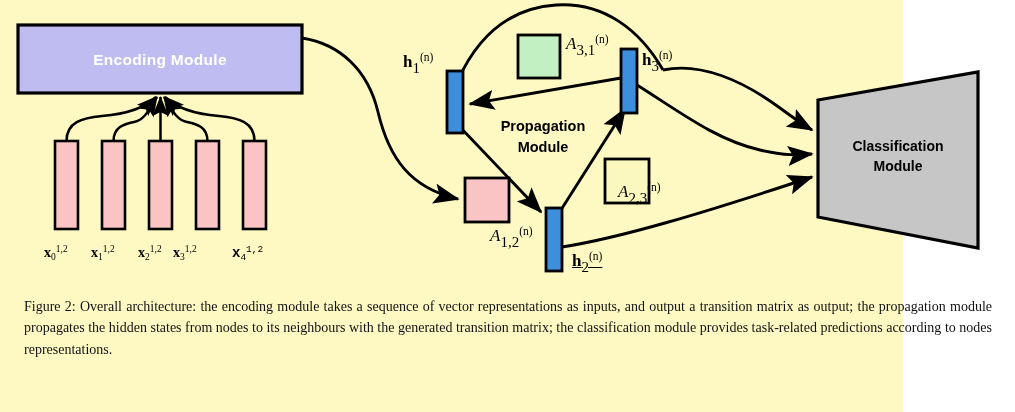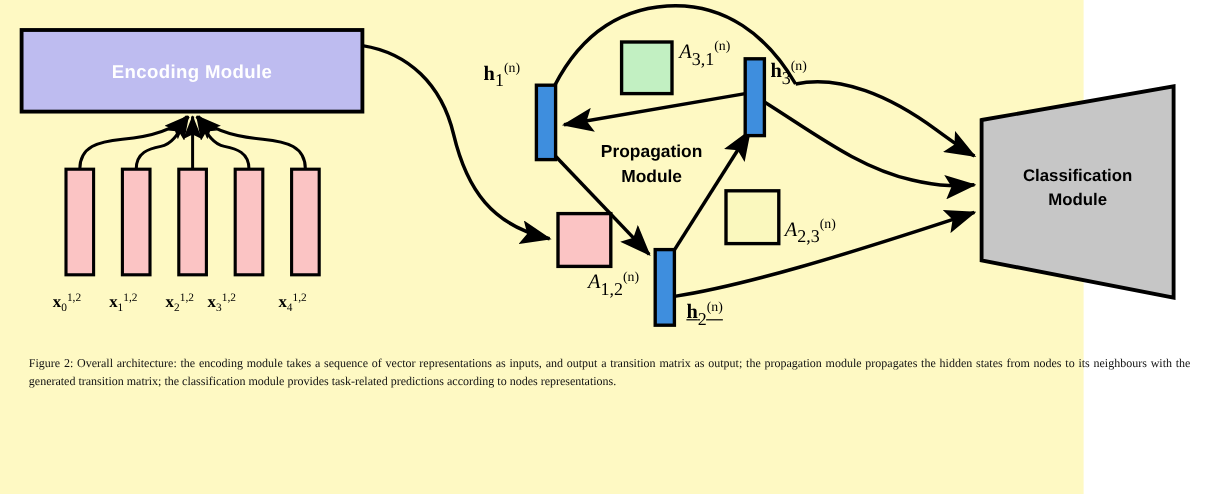--- a/index.html
+++ b/index.html
@@ -100,21 +100,21 @@
   .xlbl .xs { font-size: 9.5px; vertical-align: -0.35em; font-weight: normal; }
   .xlbl .xp { font-size: 9.5px; vertical-align: 0.5em; font-weight: normal; }
 
   
   #caption {
     position: absolute;
     left: 24px;
     top: 296px;
     width: 968px;
     font-family: "Liberation Serif", serif;
-    font-size: 10px;
+    font-size: 14px;
     line-height: 1.52;
     color: #111111;
     text-align: justify;
     text-justify: inter-word;
   }
   #caption .cap-head { }
 </style>
 </head>
 <body>
 
@@ -208,36 +208,36 @@
     </div>
 
     <div class="mathlbl" style="left:566px; top:34px;">
       <span class="mcal">A</span><span class="sub">3,1</span><span class="sup">(n)</span>
     </div>
 
     <div class="mathlbl" style="left:490px; top:226px;">
       <span class="mcal">A</span><span class="sub">1,2</span><span class="sup">(n)</span>
     </div>
 
-    <div class="mathlbl" style="left:654px; top:182px;">
+    <div class="mathlbl" style="left:618px; top:182px;">
       <span class="mcal">A</span><span class="sub">2,3</span><span class="sup">(n)</span>
     </div>
 
     <div class="xlbl" style="left:44px; top:244px; width:46px;">
       <span class="xv">x</span><span class="xs">0</span><span class="xp">1,2</span>
     </div>
     <div class="xlbl" style="left:91px; top:244px; width:46px;">
       <span class="xv">x</span><span class="xs">1</span><span class="xp">1,2</span>
     </div>
     <div class="xlbl" style="left:138px; top:244px; width:46px;">
       <span class="xv">x</span><span class="xs">2</span><span class="xp">1,2</span>
     </div>
     <div class="xlbl" style="left:173px; top:244px; width:46px;">
       <span class="xv">x</span><span class="xs">3</span><span class="xp">1,2</span>
     </div>
-    <div class="xlbl" style="left:232px; top:244px; width:46px;">
+    <div class="xlbl" style="left:232px; top:244px; width:46px;font-family:Liberation Mono, monospace;">
       <span class="xv">x</span><span class="xs">4</span><span class="xp">1,2</span>
     </div>
   </div>
 
   <div id="caption"><span class="cap-head">Figure 2:</span><span> Overall architecture: the encoding module takes a sequence of vector representations as inputs, and output a transition matrix as output; the propagation module propagates the hidden states from nodes to its neighbours with the generated transition matrix; the classification module provides task-related predictions according to nodes representations.</span></div>
 
 </div>
 
 </body></html>

